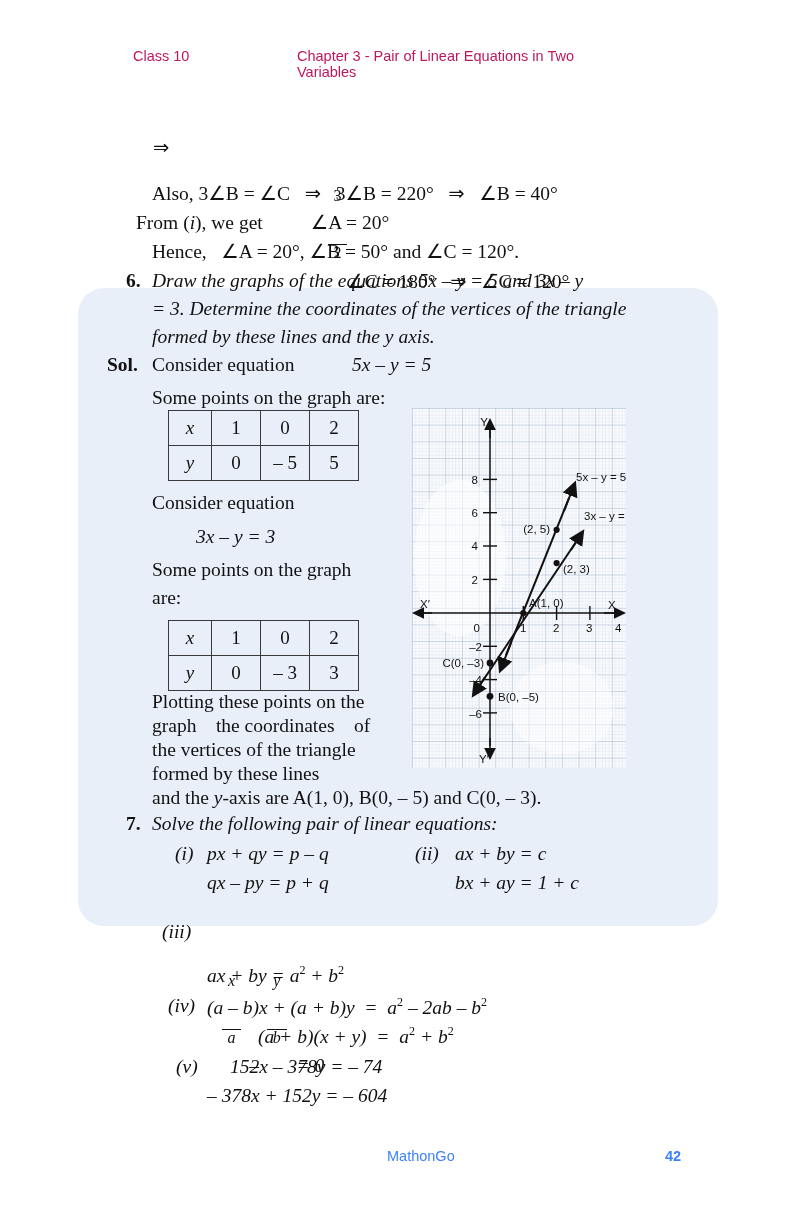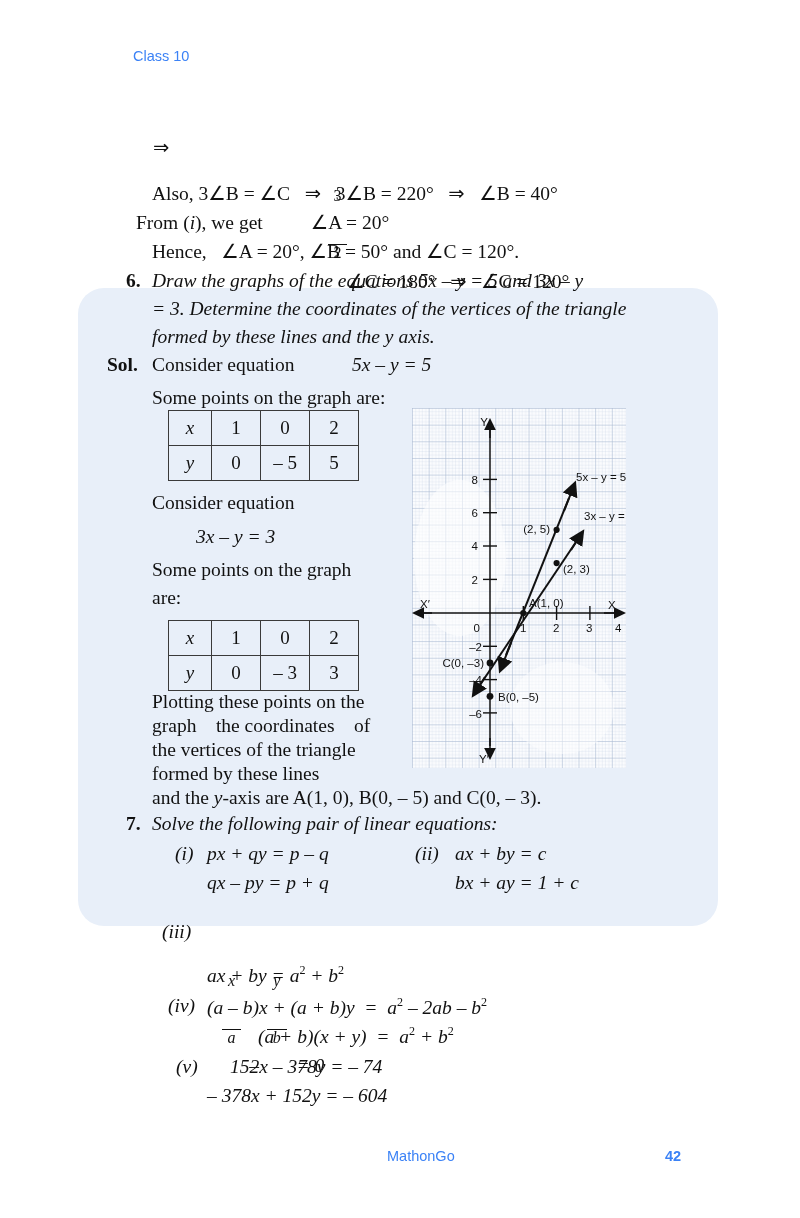--- a/index.html
+++ b/index.html
@@ -7,21 +7,21 @@
     width:800px; height:1218px;
     background:#ffffff;
     font-family:"Liberation Serif", serif;
     color:#111;
     position:relative;
     overflow:hidden;
   }
 
   
   .hdr { position:absolute; top:48px; left:0; width:636px; height:22px;
-         font-family:"Liberation Sans", sans-serif; font-size:14.5px; color:#3b82f6; }
+         font-family:"Liberation Sans", sans-serif; font-size:14.5px; color:#be185d; }
   .hdr .cls  { position:absolute; left:133px; top:0; }
   .hdr .chap { position:absolute; left:297px; top:0; }
 
   
   .ftr { position:absolute; top:1148px; left:0; width:800px; height:22px;
          font-family:"Liberation Sans", sans-serif; font-size:14.5px; color:#3b82f6;margin-left:20px; }
   .ftr .brand { position:absolute; left:367px; top:0; }
   .ftr .pg    { position:absolute; left:645px; top:0; font-weight:700; }
 
   
@@ -50,20 +50,21 @@
 
   
   .graph { position:absolute; left:412px; top:408px; width:214px; height:360px; }
   .graph svg { display:block; }
 </style>
 </head>
 <body>
 
 <div class="hdr">
   <span class="cls">Class 10</span>
+  <span class="chap">Chapter 3 - Pair of Linear Equations in Two Variables</span>
 </div>
 
 <div class="panel"></div>
 
 <div class="t" style="left:153px; top:138px;">⇒</div>
 <div class="t" style="left:318px; top:129px;">
   <span class="frac">
     <span class="n">3</span>
     <span class="d">2</span>
   </span><span>∠C = 180°   ⇒   ∠C = 120°</span>

